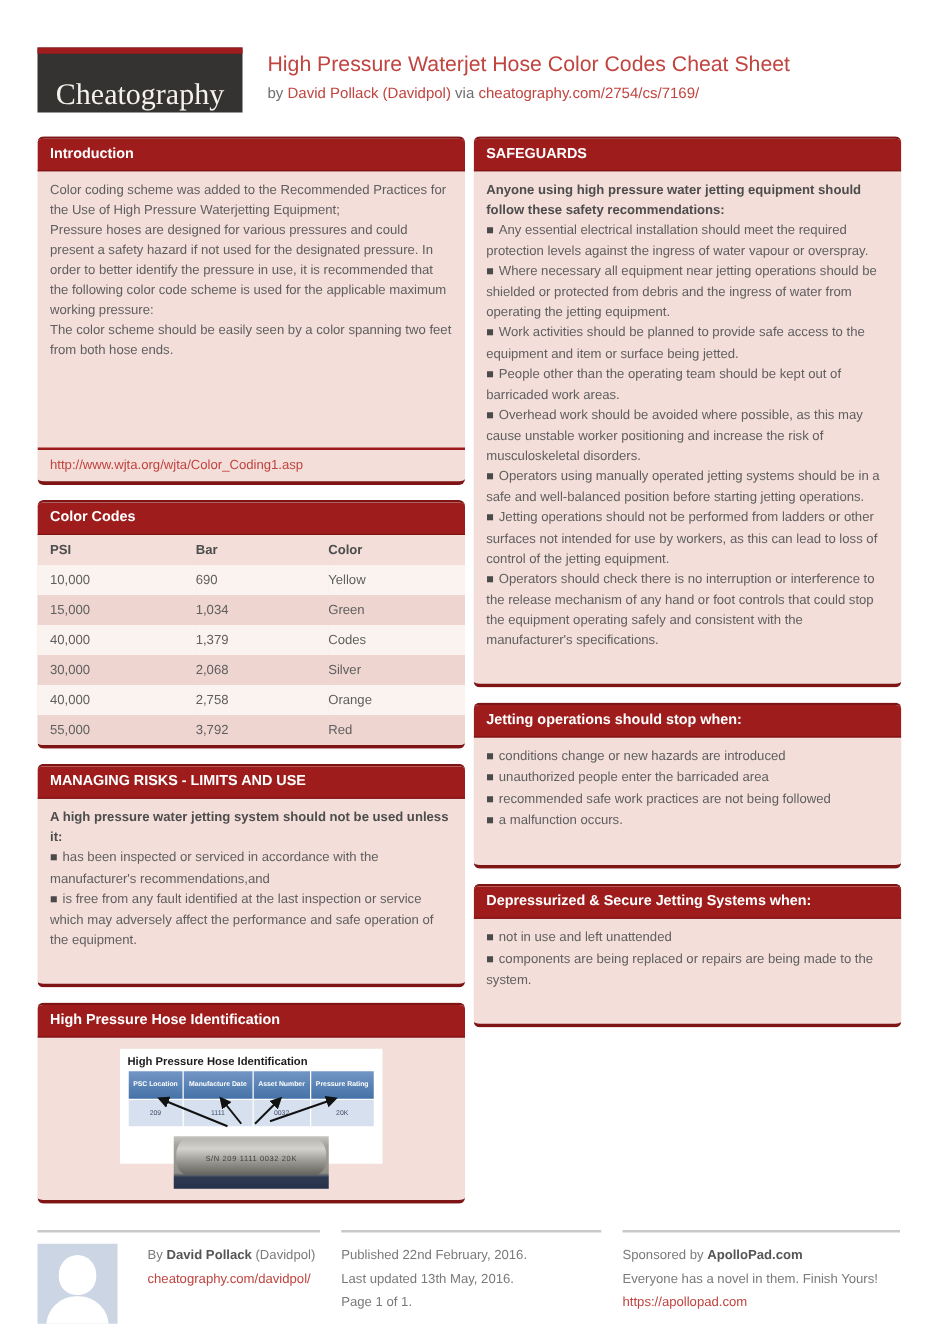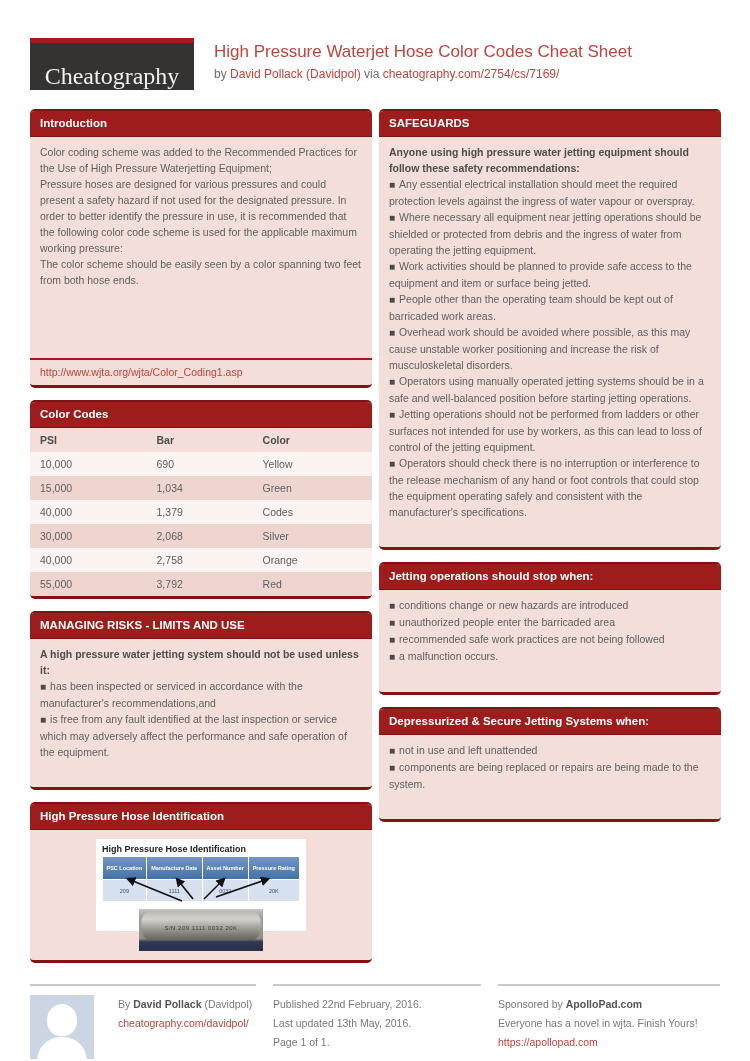--- a/index.html
+++ b/index.html
@@ -341,18 +341,18 @@
     <div class="footer-col mid">
       <div>Published 22nd February, 2016.</div>
       <div>Last updated 13th May, 2016.</div>
       <div>Page 1 of 1.</div>
     </div>
     <div class="footer-col right">
       <div>
         <span>Sponsored by</span>
         <b>ApolloPad.com</b>
       </div>
-      <div>Everyone has a novel in wjta. Finish Yours!</div>
+      <div>Everyone has a novel in them. Finish Yours!</div>
       <a class="link">https://apollopad.com</a>
     </div>
   </div>
 
 </div>
 
 </body></html>

